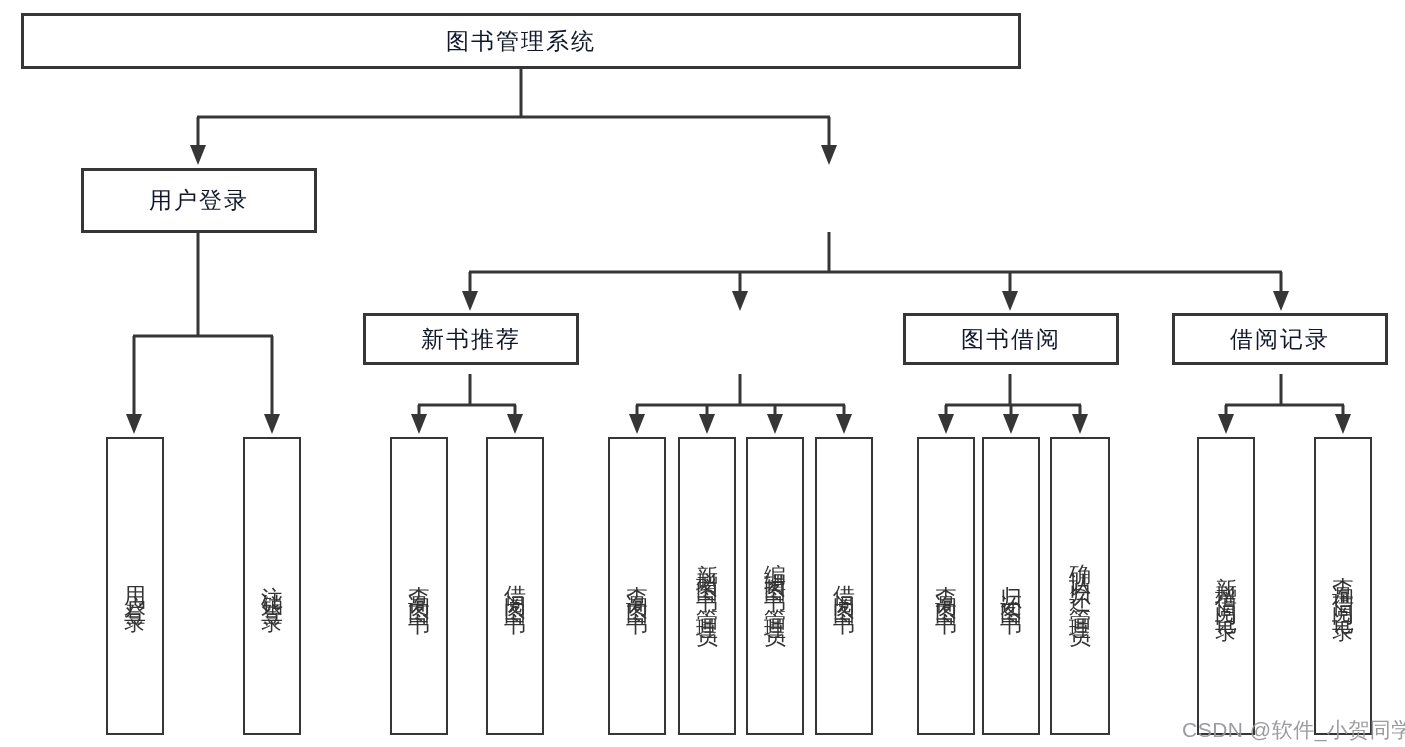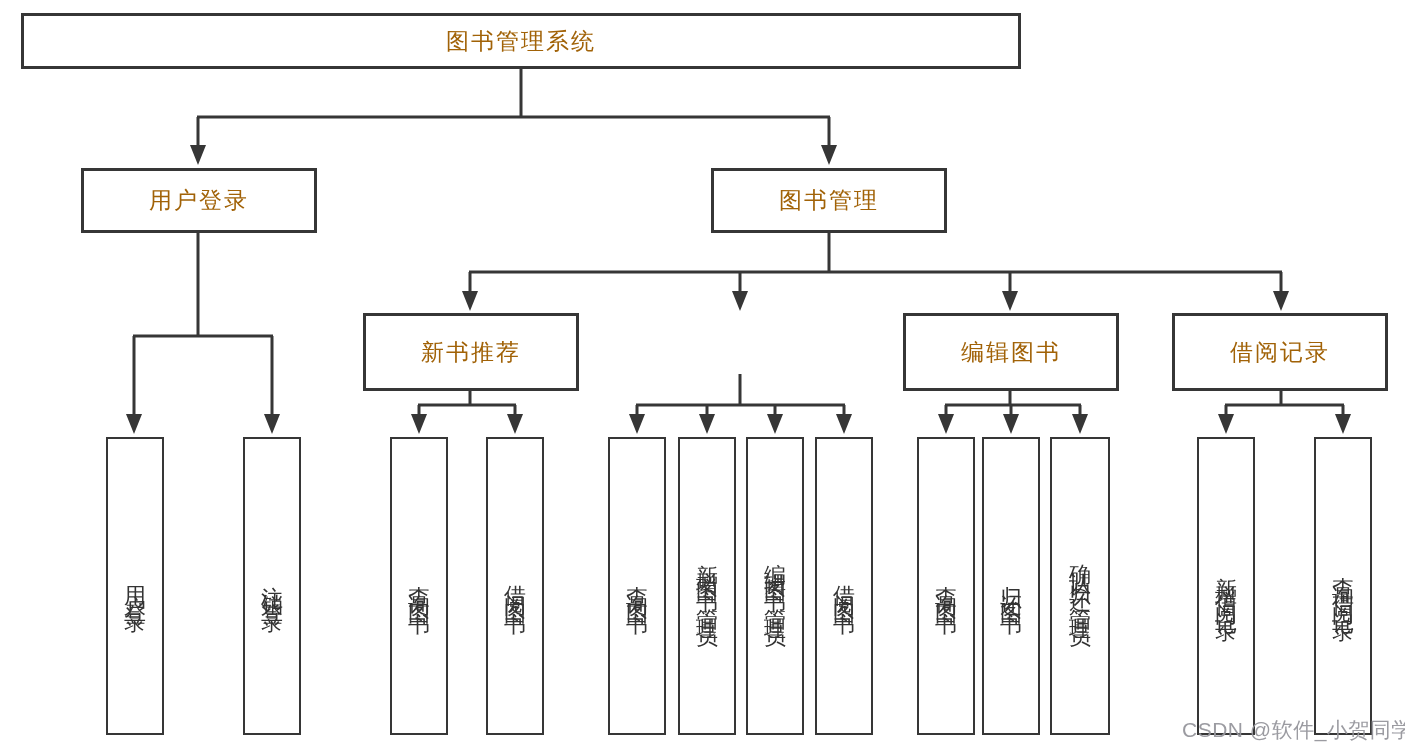--- a/index.html
+++ b/index.html
@@ -17,26 +17,26 @@
   .box{
     position:absolute;
     box-sizing:border-box;
     background:#ffffff;
     border:3px solid #363636;
     display:flex;align-items:center;justify-content:center;
   }
   .hlabel{
     font-size:23px;
     letter-spacing:2px;
-    color:#a16207;
+    color:#0f172a;
     white-space:nowrap;
   }
   .lv1{left:21px;top:13px;width:1000px;height:56px;}
   .lv2{top:168px;width:236px;height:65px;}
-  .lv3{top:313px;width:216px;height:78px;}
+  .lv3{top:313px;width:216px;height:52px;}
   .leaf{top:437px;width:58px;height:298px;border-width:2px;}
   .leaf-wide{width:60px;}
   .vlabel{
     writing-mode:vertical-rl;
     text-orientation:mixed;
     font-size:22px;
     letter-spacing:9px;
     line-height:1;
     color:#333333;
   }
@@ -98,29 +98,26 @@
     </g>
   </svg>
 
   <div class="box lv1">
     <span class="hlabel">图书管理系统</span>
   </div>
 
   <div class="box lv2" style="left:81px">
     <span class="hlabel">用户登录</span>
   </div>
-  <div class="box lv2" style="left:711px">
-    <span class="hlabel">图书管理</span>
-  </div>
 
   <div class="box lv3" style="left:363px">
     <span class="hlabel">新书推荐</span>
   </div>
   <div class="box lv3" style="left:903px">
-    <span class="hlabel">编辑图书</span>
+    <span class="hlabel">图书借阅</span>
   </div>
   <div class="box lv3" style="left:1172px">
     <span class="hlabel">借阅记录</span>
   </div>
 
   <div class="box leaf" style="left:106px">
     <span class="vlabel">用户登录</span>
   </div>
   <div class="box leaf" style="left:243px">
     <span class="vlabel">注销登录</span>

